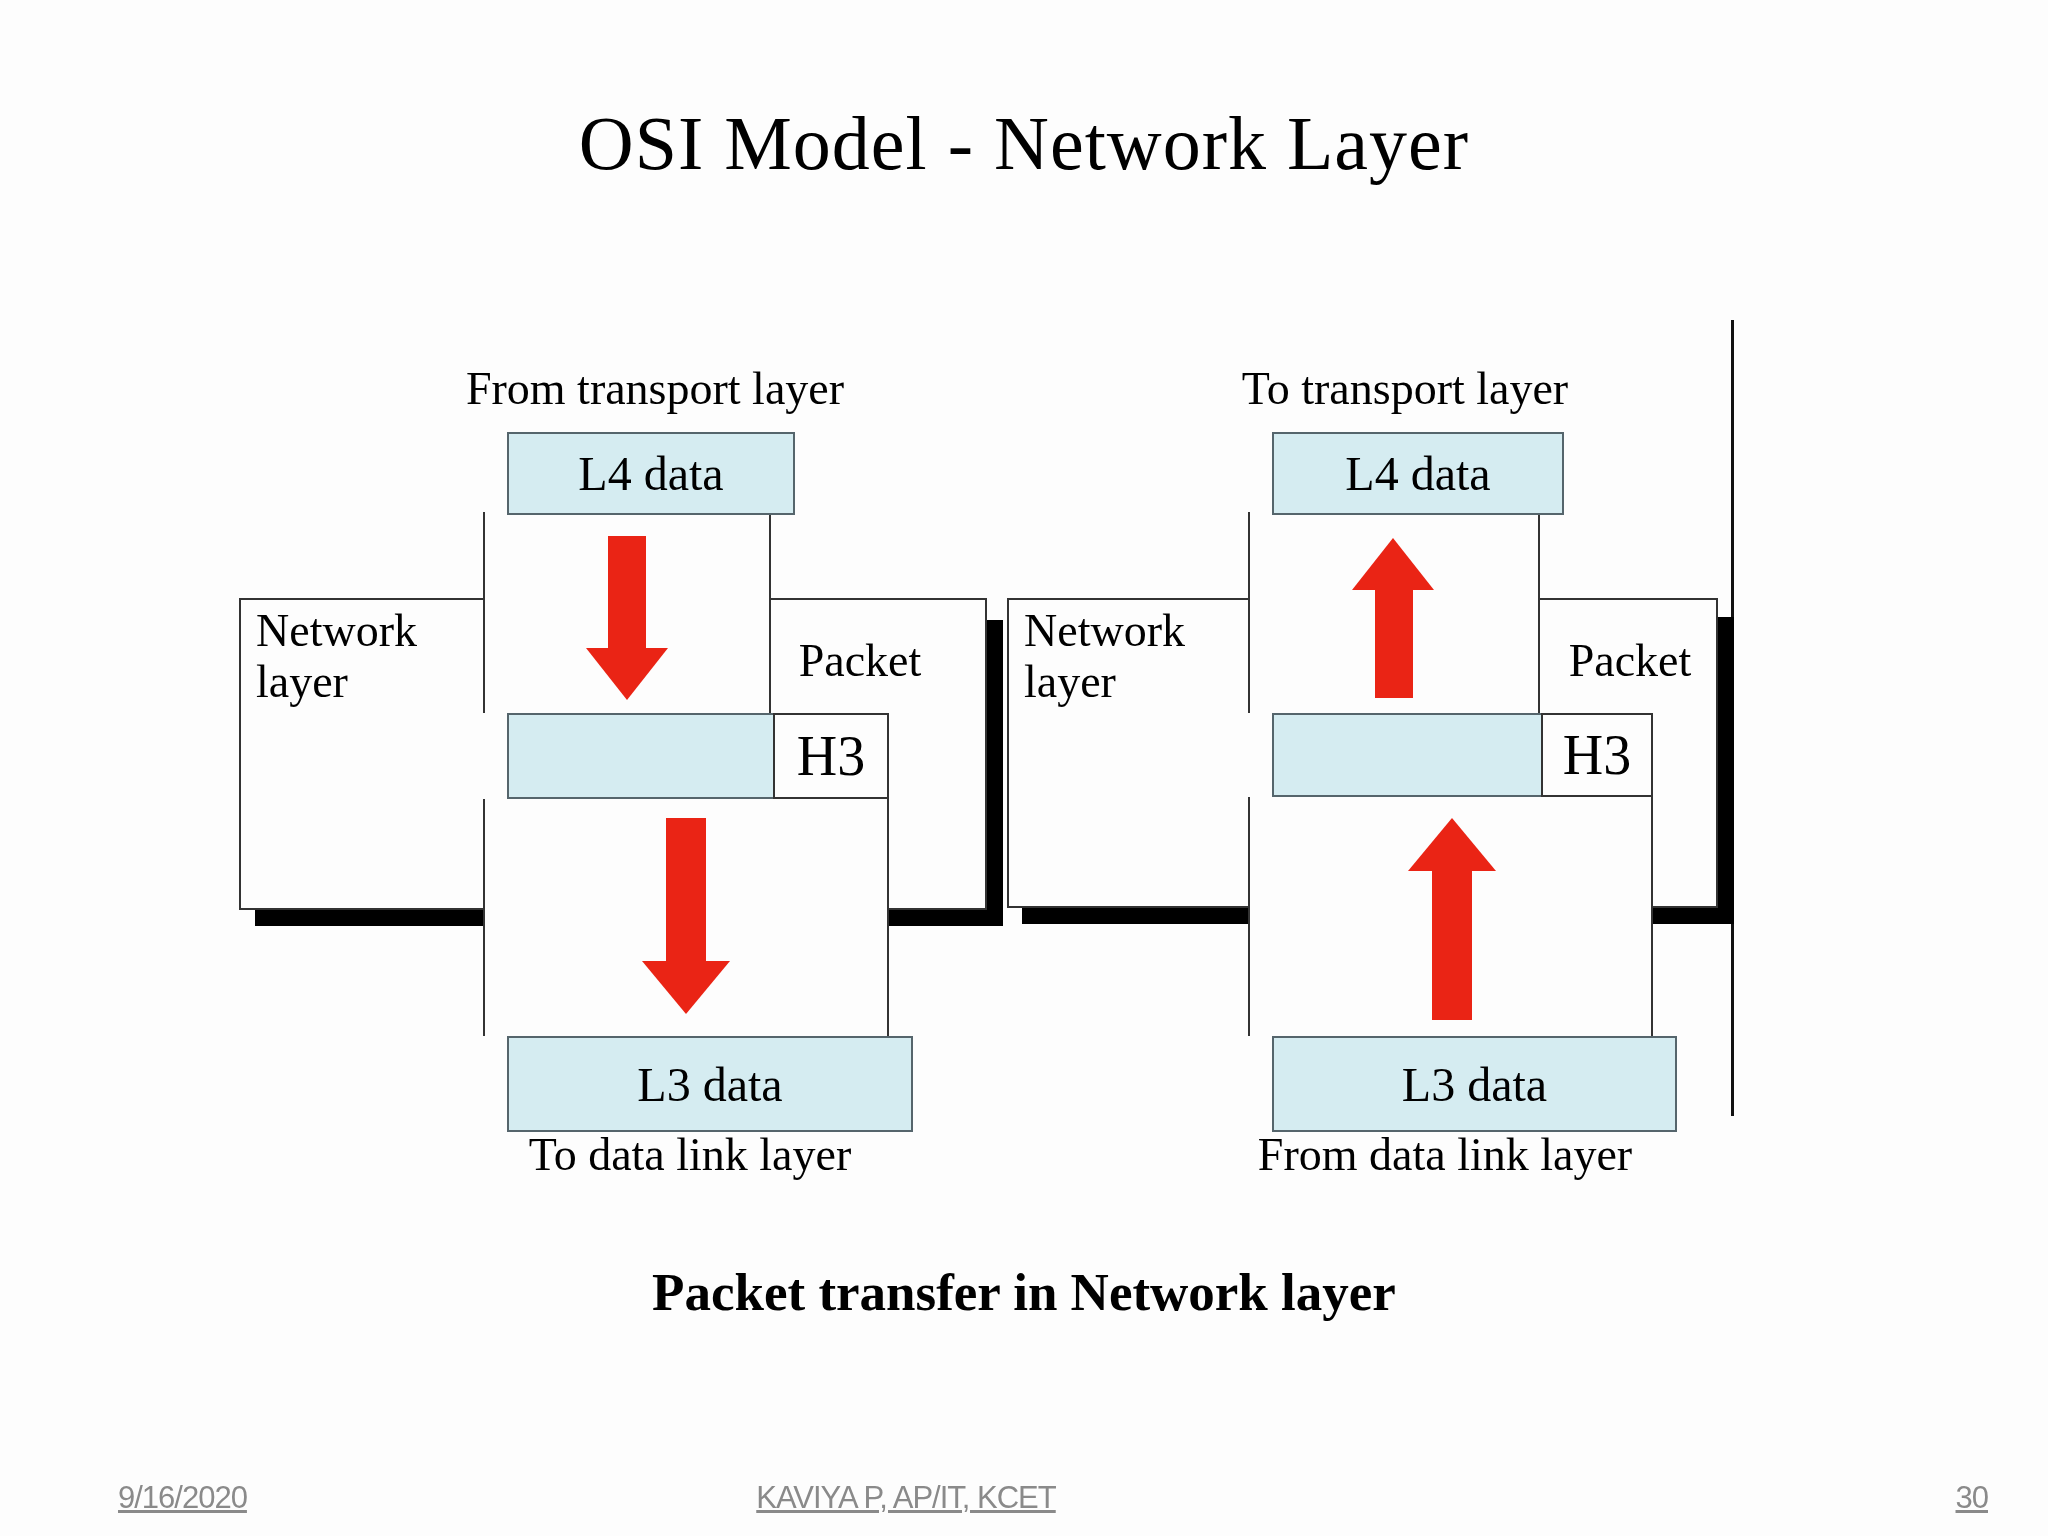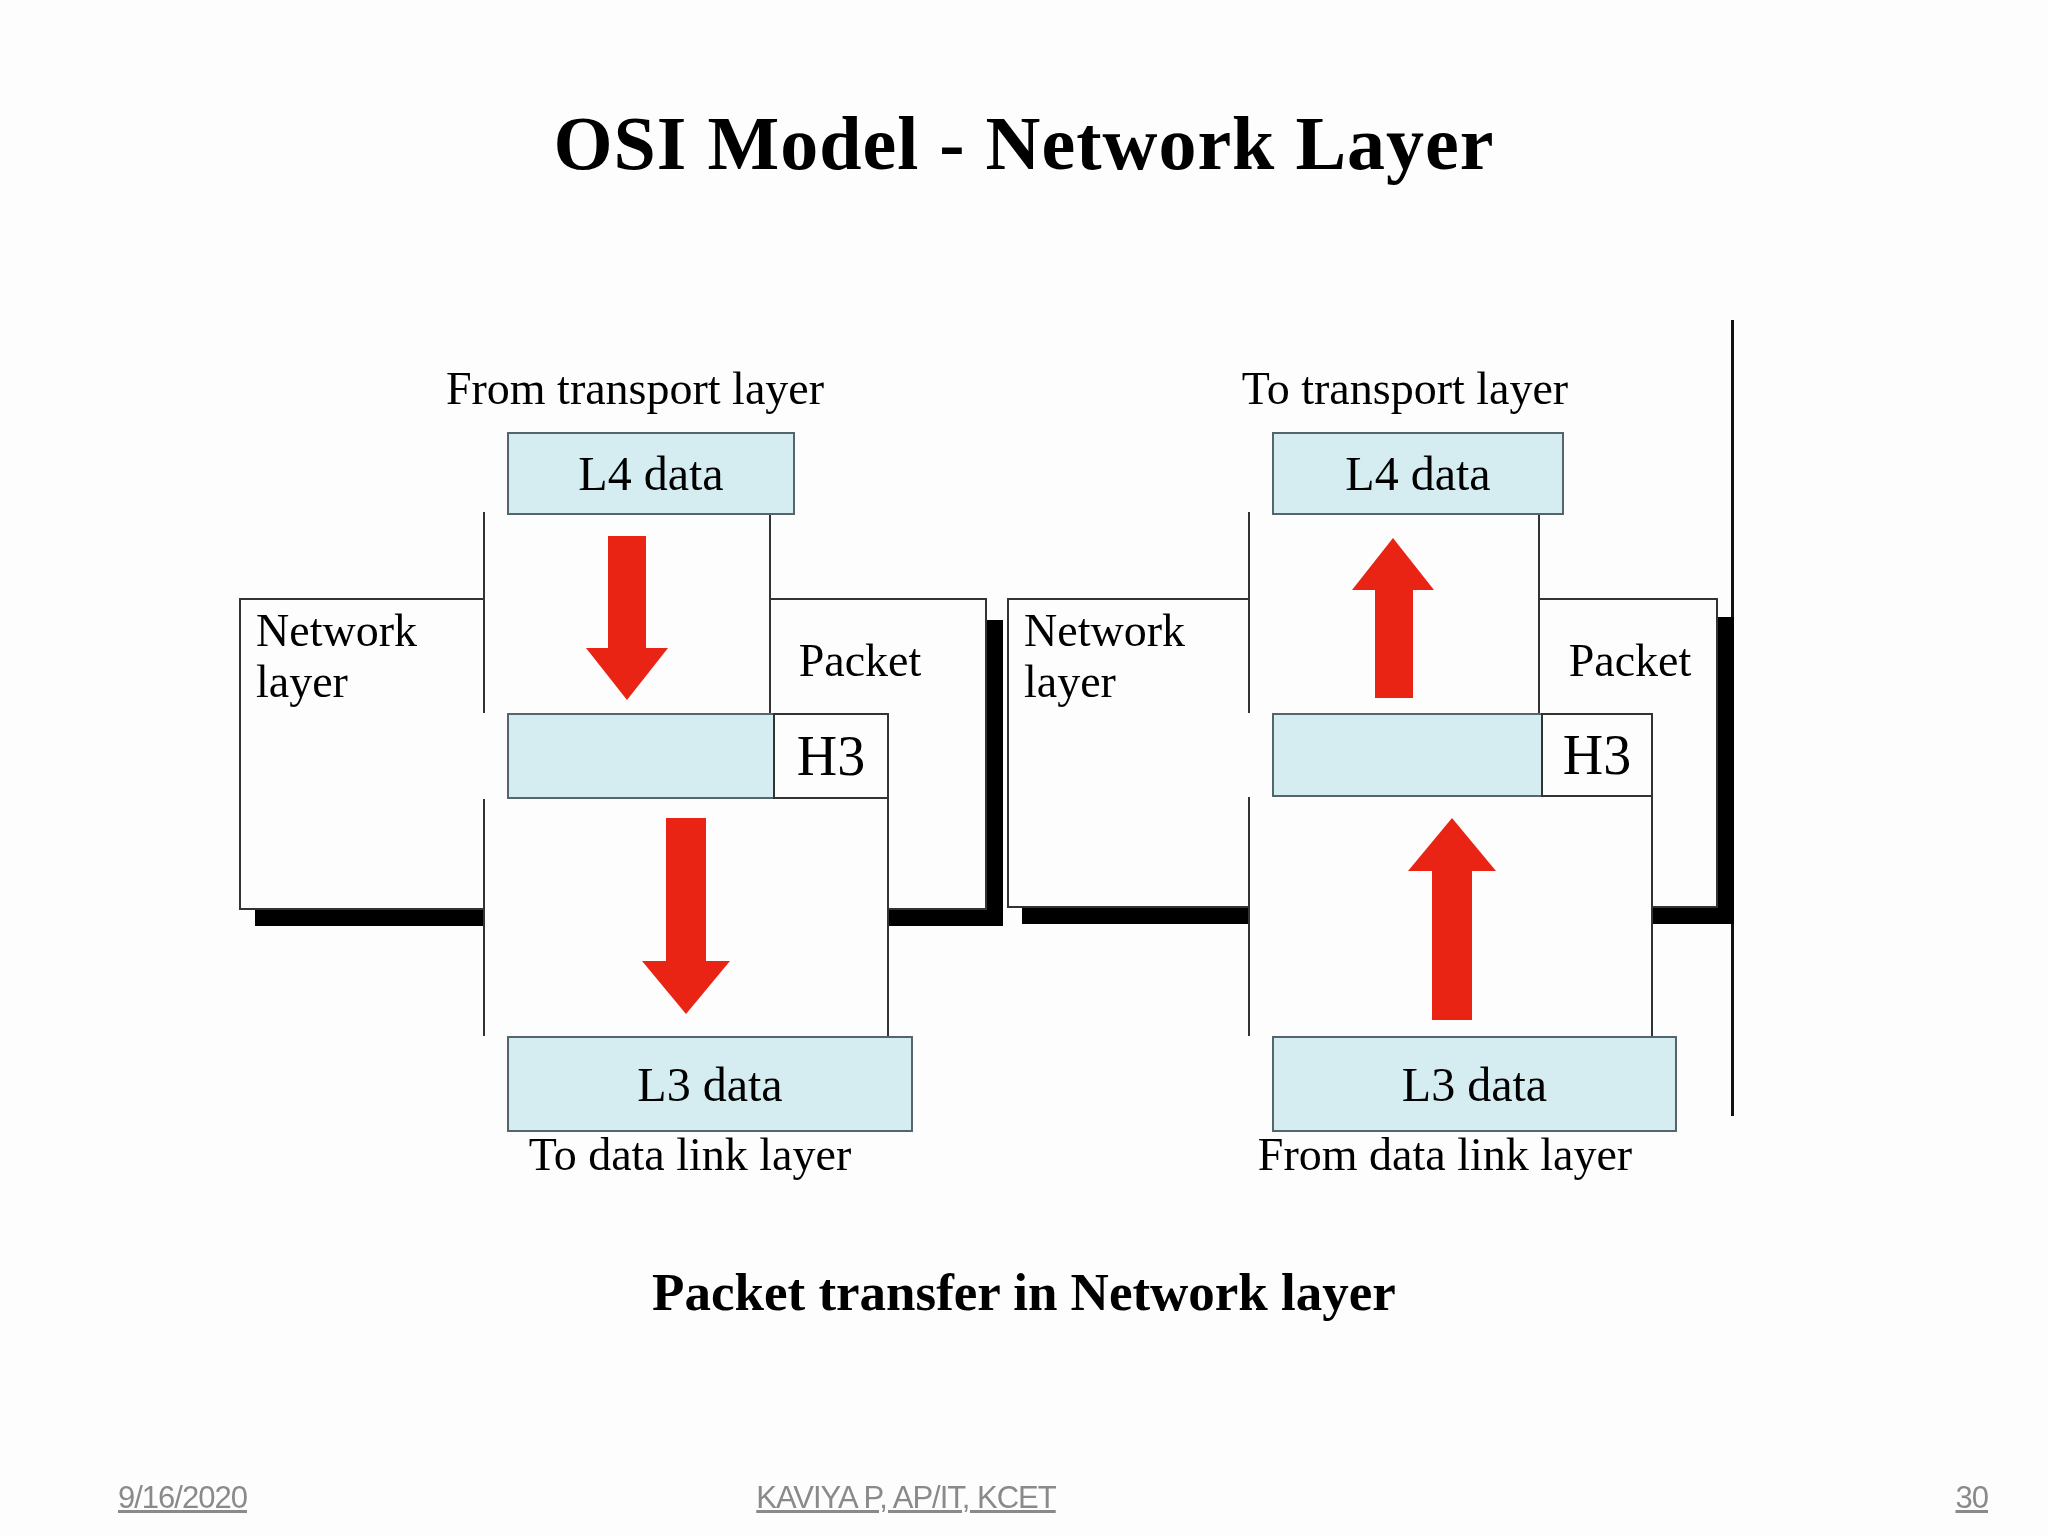--- a/index.html
+++ b/index.html
@@ -18,21 +18,21 @@
     position: relative;
     background: var(--background);
     font-family: "Liberation Serif", serif;
     color: var(--text);
     overflow: hidden;
   }
   .abs { position: absolute; }
   .title {
     left: 0; top: 100px; width: 2048px;
     text-align: center;
-    font-size: 76px; font-weight: bold;
+    font-size: 76px; font-weight: normal;
     letter-spacing: 1px;
   }
   .diagram-label {
     font-size: 46px;
     text-align: center;
     z-index: 5;
   }
   .netbox {
     background: var(--background);
     border: 2px solid var(--box_border);
@@ -97,21 +97,21 @@
     text-decoration: underline;
   }
 </style>
 </head>
 <body>
 
 <div class="abs title">OSI Model - Network Layer</div>
 
 <div>
 
-  <div class="abs diagram-label" style="left:360px; top:362px; width:550px;">From transport layer</div>
+  <div class="abs diagram-label" style="left:380px; top:362px; width:550px;">From transport layer</div>
 
   <div class="abs net-shadow" style="left:987px; top:620px; width:16px; height:306px;"></div>
   <div class="abs net-shadow" style="left:255px; top:910px; width:748px; height:16px;"></div>
 
   <div class="abs netbox" style="left:239px; top:598px; width:748px; height:312px;"></div>
   <div class="abs net-label" style="left:256px; top:606px; width:240px;">Network
 layer</div>
 
   <div class="abs column" style="left:483px; top:512px; width:288px; height:201px;"></div>
 

